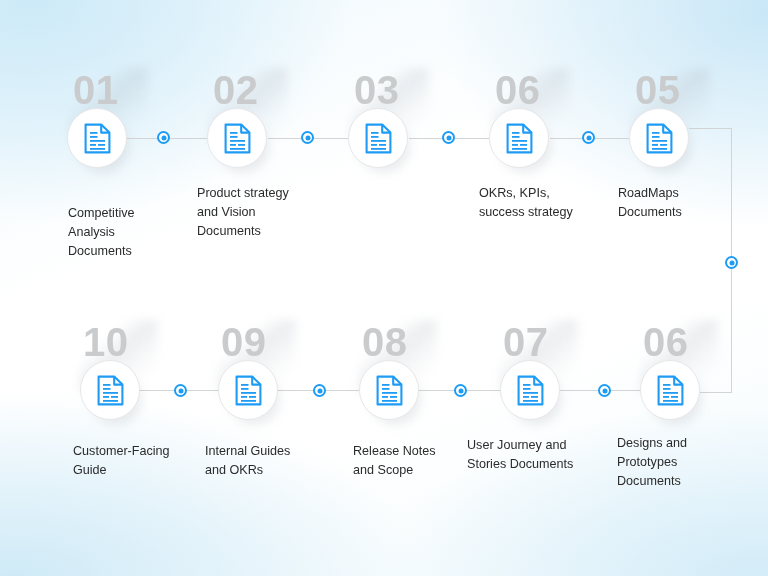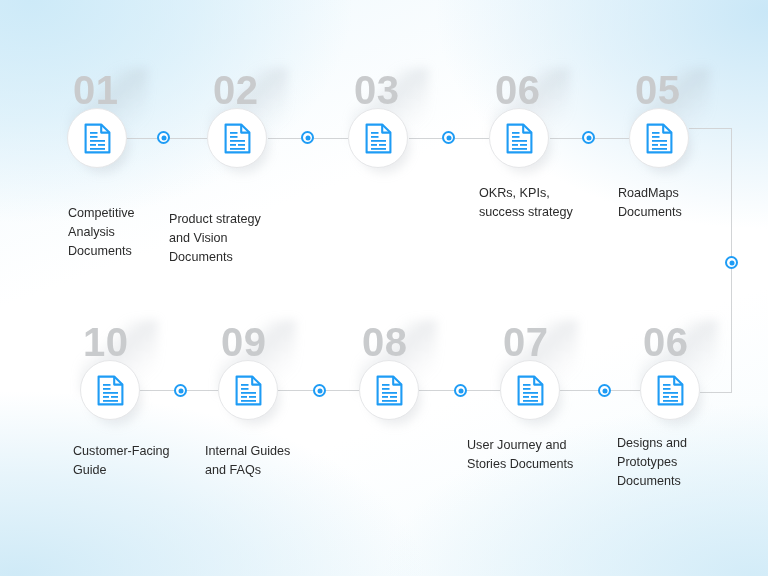--- a/index.html
+++ b/index.html
@@ -190,21 +190,21 @@
         <path d="M17.2 1.6 V9.6 H25.4" fill="none" stroke="#1e9cf5" stroke-width="2.1" stroke-linejoin="round"></path>
         <rect x="6" y="9" width="7.5" height="1.8" fill="#1e9cf5"></rect>
         <rect x="6" y="13" width="7.5" height="1.8" fill="#1e9cf5"></rect>
         <rect x="6" y="17" width="15" height="1.8" fill="#1e9cf5"></rect>
         <rect x="6" y="21" width="6" height="1.8" fill="#1e9cf5"></rect>
         <rect x="14" y="21" width="7" height="1.8" fill="#1e9cf5"></rect>
         <rect x="6" y="25" width="15" height="1.8" fill="#1e9cf5"></rect>
       </svg>
     </div>
   </div>
-  <div class="step-label" style="left:169px; top:184px; width:130px;margin-top:26px;">Product strategy
+  <div class="step-label" style="left:197px; top:184px; width:130px;">Product strategy
 and Vision
 Documents</div>
 
   <div class="num-smear" style="left:351px; top:68px;"></div>
   <div class="step-num" style="left:354px; top:70px;">03</div>
   <div class="node" style="left:348px; top:108px;">
     <div class="node-shadow"></div>
     <div class="node-circle">
       <svg class="doc-icon" viewBox="0 0 27 31">
         <path d="M1.6 1.6 H17.2 L25.4 9.6 V29.4 H1.6 Z" fill="#ffffff" stroke="#1e9cf5" stroke-width="2.1" stroke-linejoin="round"></path>
@@ -290,39 +290,41 @@
         <rect x="6" y="9" width="7.5" height="1.8" fill="#1e9cf5"></rect>
         <rect x="6" y="13" width="7.5" height="1.8" fill="#1e9cf5"></rect>
         <rect x="6" y="17" width="15" height="1.8" fill="#1e9cf5"></rect>
         <rect x="6" y="21" width="6" height="1.8" fill="#1e9cf5"></rect>
         <rect x="14" y="21" width="7" height="1.8" fill="#1e9cf5"></rect>
         <rect x="6" y="25" width="15" height="1.8" fill="#1e9cf5"></rect>
       </svg>
     </div>
   </div>
   <div class="step-label" style="left:205px; top:442px; width:130px;">Internal Guides
-and FAQs</div>
+and OKRs</div>
 
   <div class="num-smear" style="left:359px; top:320px;"></div>
   <div class="step-num" style="left:362px; top:322px;">08</div>
   <div class="node" style="left:359px; top:360px;">
     <div class="node-shadow"></div>
     <div class="node-circle">
       <svg class="doc-icon" viewBox="0 0 27 31">
         <path d="M1.6 1.6 H17.2 L25.4 9.6 V29.4 H1.6 Z" fill="#ffffff" stroke="#1e9cf5" stroke-width="2.1" stroke-linejoin="round"></path>
         <path d="M17.2 1.6 V9.6 H25.4" fill="none" stroke="#1e9cf5" stroke-width="2.1" stroke-linejoin="round"></path>
         <rect x="6" y="9" width="7.5" height="1.8" fill="#1e9cf5"></rect>
         <rect x="6" y="13" width="7.5" height="1.8" fill="#1e9cf5"></rect>
         <rect x="6" y="17" width="15" height="1.8" fill="#1e9cf5"></rect>
         <rect x="6" y="21" width="6" height="1.8" fill="#1e9cf5"></rect>
         <rect x="14" y="21" width="7" height="1.8" fill="#1e9cf5"></rect>
         <rect x="6" y="25" width="15" height="1.8" fill="#1e9cf5"></rect>
       </svg>
     </div>
   </div>
+  <div class="step-label" style="left:353px; top:442px; width:130px;">Release Notes
+and Scope</div>
 
   <div class="num-smear" style="left:500px; top:320px;"></div>
   <div class="step-num" style="left:503px; top:322px;">07</div>
   <div class="node" style="left:500px; top:360px;">
     <div class="node-shadow"></div>
     <div class="node-circle">
       <svg class="doc-icon" viewBox="0 0 27 31">
         <path d="M1.6 1.6 H17.2 L25.4 9.6 V29.4 H1.6 Z" fill="#ffffff" stroke="#1e9cf5" stroke-width="2.1" stroke-linejoin="round"></path>
         <path d="M17.2 1.6 V9.6 H25.4" fill="none" stroke="#1e9cf5" stroke-width="2.1" stroke-linejoin="round"></path>
         <rect x="6" y="9" width="7.5" height="1.8" fill="#1e9cf5"></rect>

